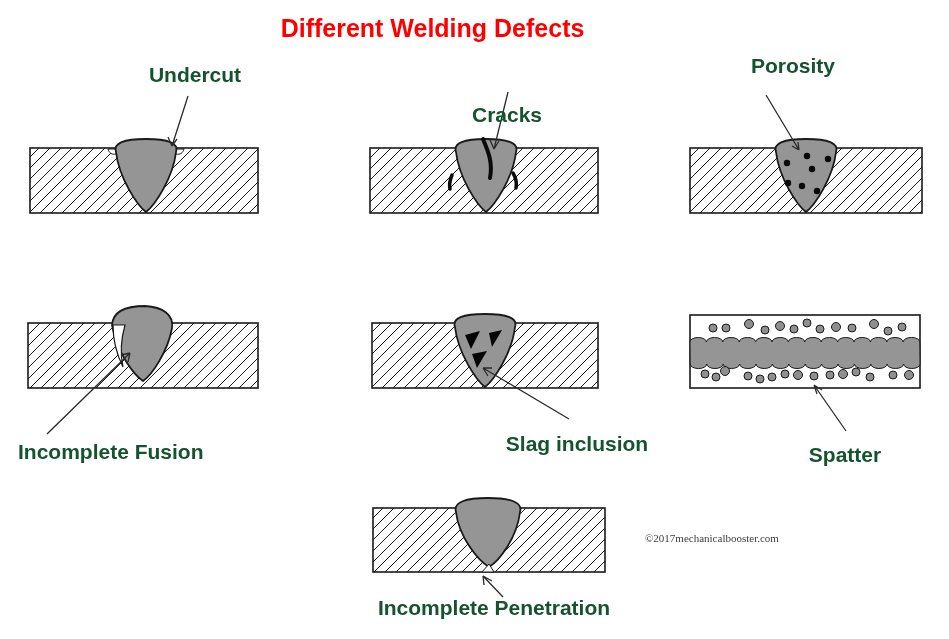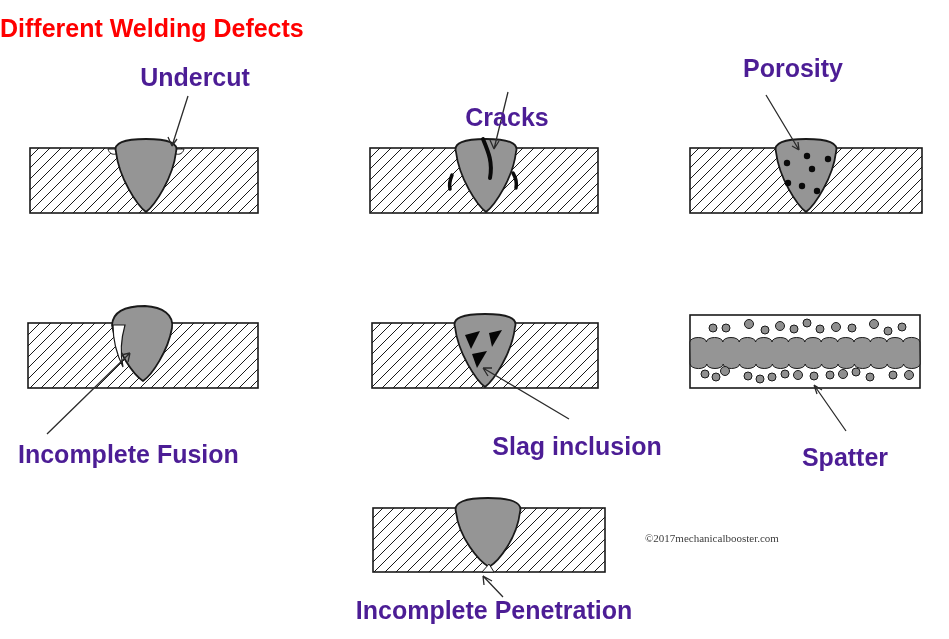--- a/index.html
+++ b/index.html
@@ -2,25 +2,25 @@
 <html><head>
 <meta charset="utf-8">
 <style>
   html,body{margin:0;padding:0;background:#fff;}
   .stage{
     position:relative;width:949px;height:639px;background:#ffffff;
     font-family:"Liberation Sans",sans-serif;overflow:hidden;
   }
   .stage svg{position:absolute;left:0;top:0;}
   .title{
-    position:absolute;top:14px;left:0;width:865px;
+    position:absolute;top:14px;left:0;width:865px;text-align:center;
     font-size:25px;font-weight:bold;color:#ff0000;letter-spacing:0px;
   }
   .lbl{
-    position:absolute;font-size:25px;font-weight:bold;color:#4c1d95;
+    position:absolute;font-size:21px;font-weight:bold;color:#14532d;
     white-space:nowrap;
   }
   .lbl.centered{transform:translateX(-50%);}
   .watermark{
     position:absolute;left:645px;top:532px;
     font-family:"Liberation Serif",serif;font-size:11px;color:#3d3d3d;
     white-space:nowrap;font-weight:normal;
   }
 </style>
 </head>

